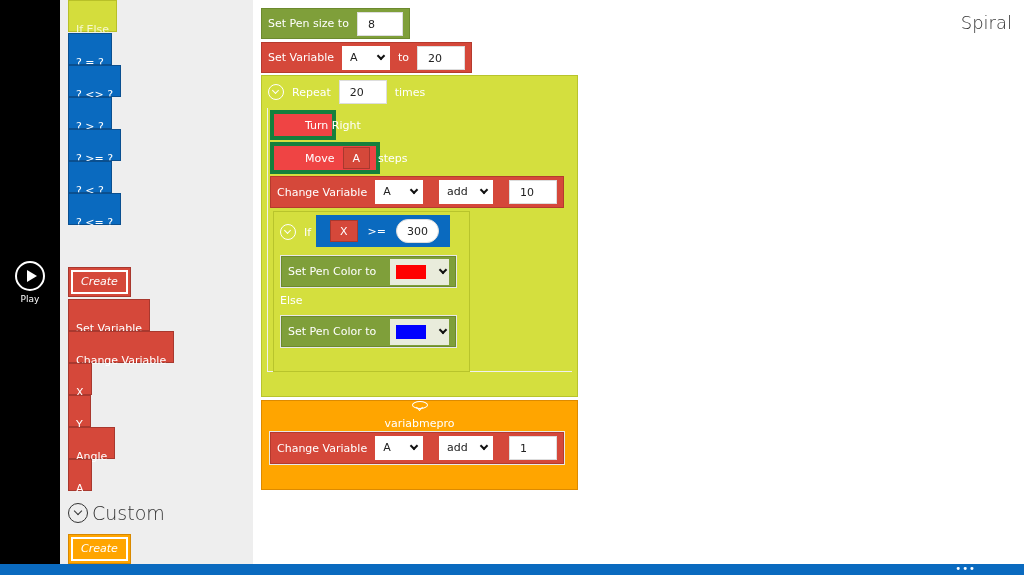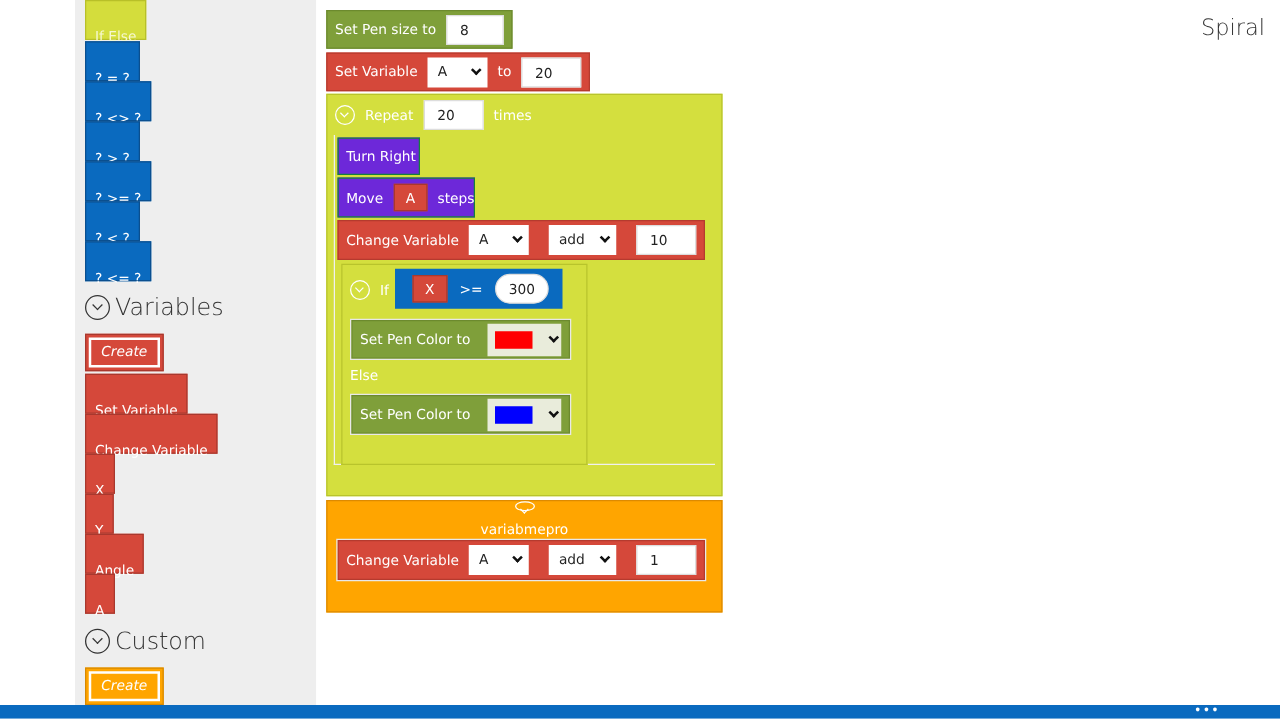--- a/index.html
+++ b/index.html
@@ -33,51 +33,53 @@
   .row { display: flex; align-items: center; height: 100%; padding: 0 6px; gap: 8px; white-space: nowrap; }
   .field { background: #fff; color: #222; height: 24px; line-height: 24px; padding: 0 10px; font-size: 11px; border: 1px solid #ddd; }
   .select { background: #fff; color: #222; height: 24px; line-height: 24px; padding: 0 6px 0 8px; font-size: 11px; display: flex; align-items: center; justify-content: space-between; cursor: pointer; }
   .caret { width: 6px; height: 6px; border-right: 2px solid #111; border-bottom: 2px solid #111; transform: rotate(45deg); margin-top: -4px; margin-left: 10px; }
   .chev-w { width: 16px; height: 16px; border: 1.5px solid #fff; border-radius: 50%; position: relative; display: inline-block; cursor: pointer; }
   .chev-w::after { content: ""; position: absolute; left: 4px; top: 3px; width: 4px; height: 4px; border-right: 1.5px solid #fff; border-bottom: 1.5px solid #fff; transform: rotate(45deg); }
 
   .olive { background: #7f9f3a; border: 1px solid #6c8a2e; }
   .red { background: #d5483a; border: 1px solid #b53a2e; }
   .lime { background: #d4df3e; border: 1px solid #b8c42c; }
-  .sky { background: #6d28d9; border: 1px solid #15803d; }
+  .sky { background: #ef4444; border: 4px solid #15803d; padding-left: 25px; }
   .blue { background: #0a6abf; }
   .orange { background: #ffa500; border: 1px solid #dd8a00; }
   .frame { outline: 1px solid #e8e8e8; }
 
   .var-chip { background: #d5483a; color: #fff; height: 22px; line-height: 22px; padding: 0 9px; border: 1px solid #a8382e; cursor: pointer; }
   .swatch-sel { background: #e9ecdb; height: 26px; width: 66px; display: flex; align-items: center; padding-left: 6px; cursor: pointer; }
   .swatch { width: 30px; height: 14px; }
 
   .bottombar { position: absolute; left: 0; top: 564px; width: 1024px; height: 11px; background: #0a6abf; }
   .more { position: absolute; right: 48px; top: 1px; color: #fff; font-size: 10px; line-height: 8px; letter-spacing: 1px; cursor: pointer; }
 </style>
 </head>
 <body>
 
 <div class="app">
 
+  <div class="rail">
+    <div class="play">
+      <div class="circle"></div>
+      <span class="lbl">Play</span>
+    </div>
+  </div>
 
   <div class="palette">
     <div class="pblock p-green" style="top:0;height:31px;">If Else</div>
     <div class="pblock p-blue" style="top:33px;">? = ?</div>
     <div class="pblock p-blue" style="top:65px;">? &lt;&gt; ?</div>
     <div class="pblock p-blue" style="top:97px;">? &gt; ?</div>
     <div class="pblock p-blue" style="top:129px;">? &gt;= ?</div>
     <div class="pblock p-blue" style="top:161px;">? &lt; ?</div>
     <div class="pblock p-blue" style="top:193px;">? &lt;= ?</div>
 
-    <div class="section-head" style="top:235px;">
-      <span class="chev-circle"></span>
-      <span>Variables</span>
-    </div>
     <div class="pblock p-red p-create" style="top:267px;">Create</div>
     <div class="pblock p-red" style="top:299px;">Set Variable</div>
     <div class="pblock p-red" style="top:331px;">Change Variable</div>
     <div class="pblock p-red" style="top:363px;">X</div>
     <div class="pblock p-red" style="top:395px;">Y</div>
     <div class="pblock p-red" style="top:427px;">Angle</div>
     <div class="pblock p-red" style="top:459px;">A</div>
 
     <div class="section-head" style="top:502px;">
       <span class="chev-circle"></span>

